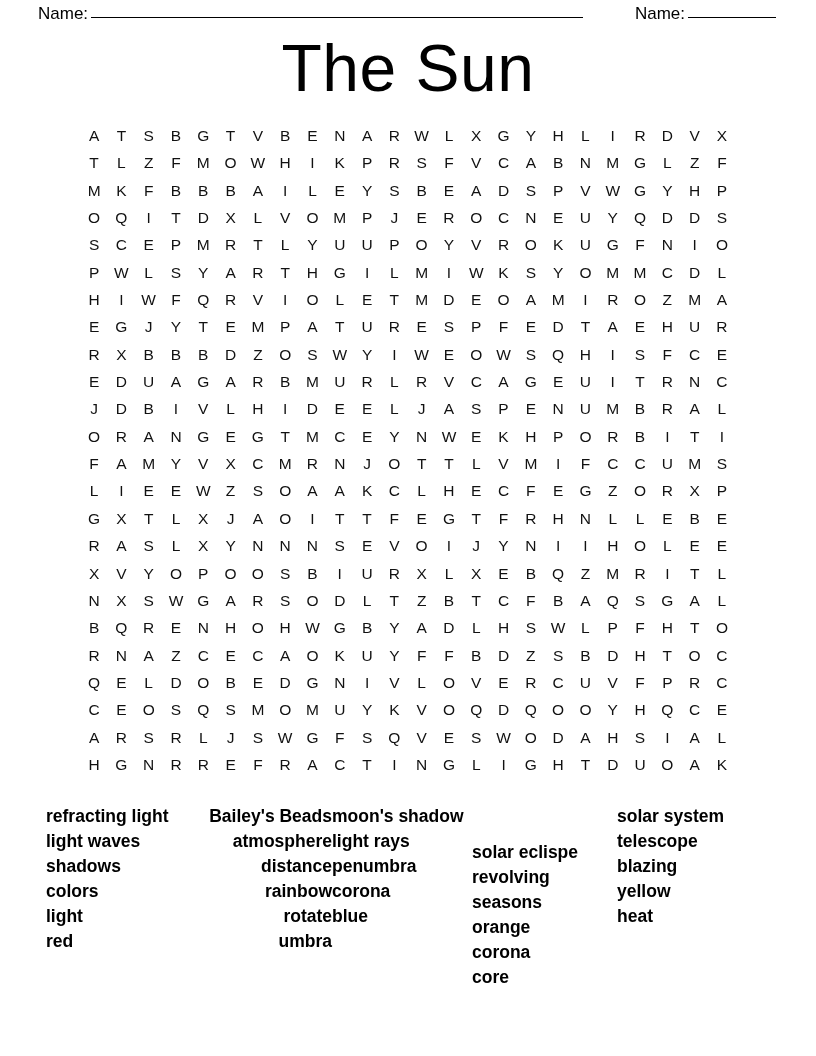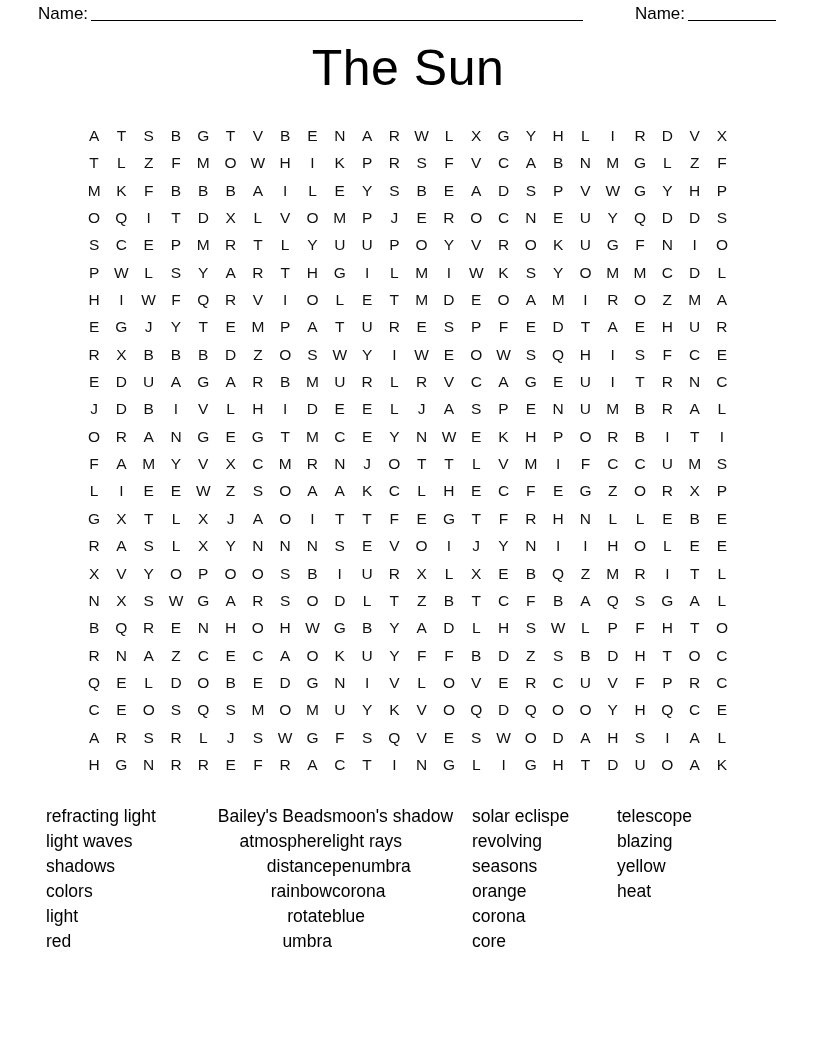--- a/index.html
+++ b/index.html
@@ -13,21 +13,21 @@
     height: 1056px;
     font-family: "Liberation Sans", sans-serif;
     color: #000000;
     position: relative;
     overflow: hidden;
   }
 
   
   .header {
     display: flex;
-    align-items: center;
+    align-items: flex-start;
     padding: 4px 38px 0 38px;
     font-size: 17px;
     line-height: 20px;
     white-space: nowrap;
   }
   .header .field-label {
     font-size: 17px;
   }
   .header .rule {
     flex: 0 0 auto;
@@ -35,21 +35,21 @@
     height: 13px;
     margin: 0 2px 0 3px;
   }
   .rule-name { width: 492px; }
   .rule-date { width: 88px; }
   .spacer-gap { flex: 1 1 auto; }
 
   
   .puzzle-title {
     text-align: center;
-    font-size: 50px;
+    font-size: 66px;
     line-height: 60px;
     font-weight: 400;
     margin: 14px 0 0 0;
     letter-spacing: 0.5px;
     font-family: "Liberation Sans", sans-serif;
   }
 
   
   .grid-wrap {
     margin-top: 24px;
@@ -79,27 +79,28 @@
     align-items: flex-start;
     gap: 0px;
   }
   .word-col {
     display: flex;
     flex-direction: column;
   }
   .word-col.c0 { width: 143px; }
   .word-col.c1 { width: 143px; align-items: flex-end; }
   .word-col.c2 { width: 140px; }
-  .word-col.c3 { width: 145px; }
+  .word-col.c3 { width: 145px; margin-top: 36px; }
   .word-col.c4 { width: 145px; }
   .word-item {
     font-size: 17.5px;
     line-height: 25px;
     white-space: nowrap;
     font-family: "Liberation Sans", sans-serif;
+    font-weight: bold;
   }
 </style>
 </head>
 <body>
 
 <div class="header">
   <span class="field-label">Name:</span>
   <span class="rule rule-name"></span>
   <span class="spacer-gap"></span>
   <span class="field-label">Name:</span>
@@ -765,18 +766,19 @@
     </div>
     <div class="word-col c3">
       <div class="word-item">solar eclispe</div>
       <div class="word-item">revolving</div>
       <div class="word-item">seasons</div>
       <div class="word-item">orange</div>
       <div class="word-item">corona</div>
       <div class="word-item">core</div>
     </div>
     <div class="word-col c4">
+      <div class="word-item">solar system</div>
       <div class="word-item">telescope</div>
       <div class="word-item">blazing</div>
       <div class="word-item">yellow</div>
       <div class="word-item">heat</div>
     </div>
   </div>
 
 </body></html>

